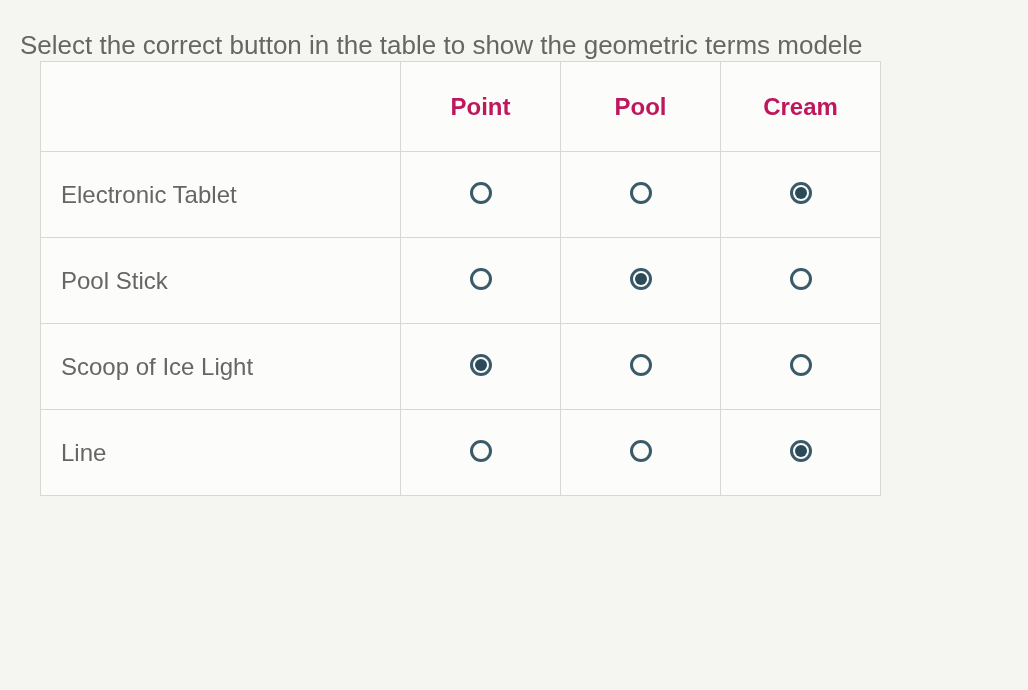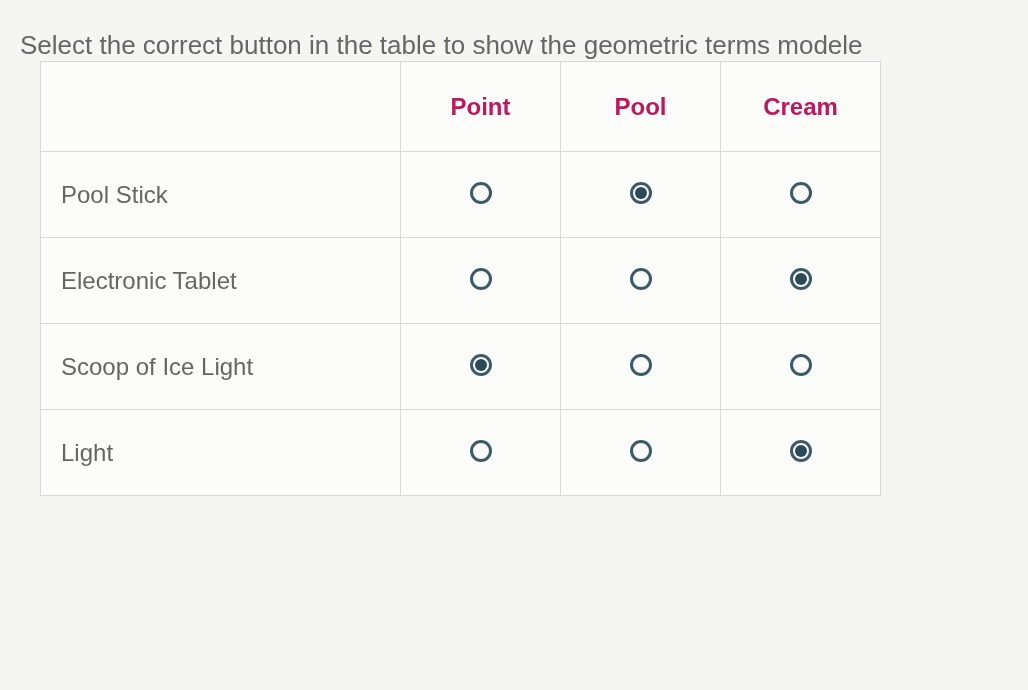--- a/index.html
+++ b/index.html
@@ -90,38 +90,38 @@
     <thead>
       <tr>
         <th class="corner-cell"></th>
         <th class="col-header">Point</th>
         <th class="col-header">Pool</th>
         <th class="col-header">Cream</th>
       </tr>
     </thead>
     <tbody>
         <tr>
+          <td class="row-label">Electronic Tablet</td>
+          <td class="radio-cell"><span class="radio"></span></td>
+          <td class="radio-cell"><span class="radio"></span></td>
+          <td class="radio-cell"><span class="radio selected"></span></td>
+        </tr>
+        <tr>
           <td class="row-label">Pool Stick</td>
           <td class="radio-cell"><span class="radio"></span></td>
           <td class="radio-cell"><span class="radio selected"></span></td>
           <td class="radio-cell"><span class="radio"></span></td>
-        </tr>
-        <tr>
-          <td class="row-label">Electronic Tablet</td>
-          <td class="radio-cell"><span class="radio"></span></td>
-          <td class="radio-cell"><span class="radio"></span></td>
-          <td class="radio-cell"><span class="radio selected"></span></td>
         </tr>
         <tr>
           <td class="row-label">Scoop of Ice Light</td>
           <td class="radio-cell"><span class="radio selected"></span></td>
           <td class="radio-cell"><span class="radio"></span></td>
           <td class="radio-cell"><span class="radio"></span></td>
         </tr>
         <tr>
-          <td class="row-label">Light</td>
+          <td class="row-label">Line</td>
           <td class="radio-cell"><span class="radio"></span></td>
           <td class="radio-cell"><span class="radio"></span></td>
           <td class="radio-cell"><span class="radio selected"></span></td>
         </tr>
       </tbody>
   </table>
 </div>
 
 </body></html>

